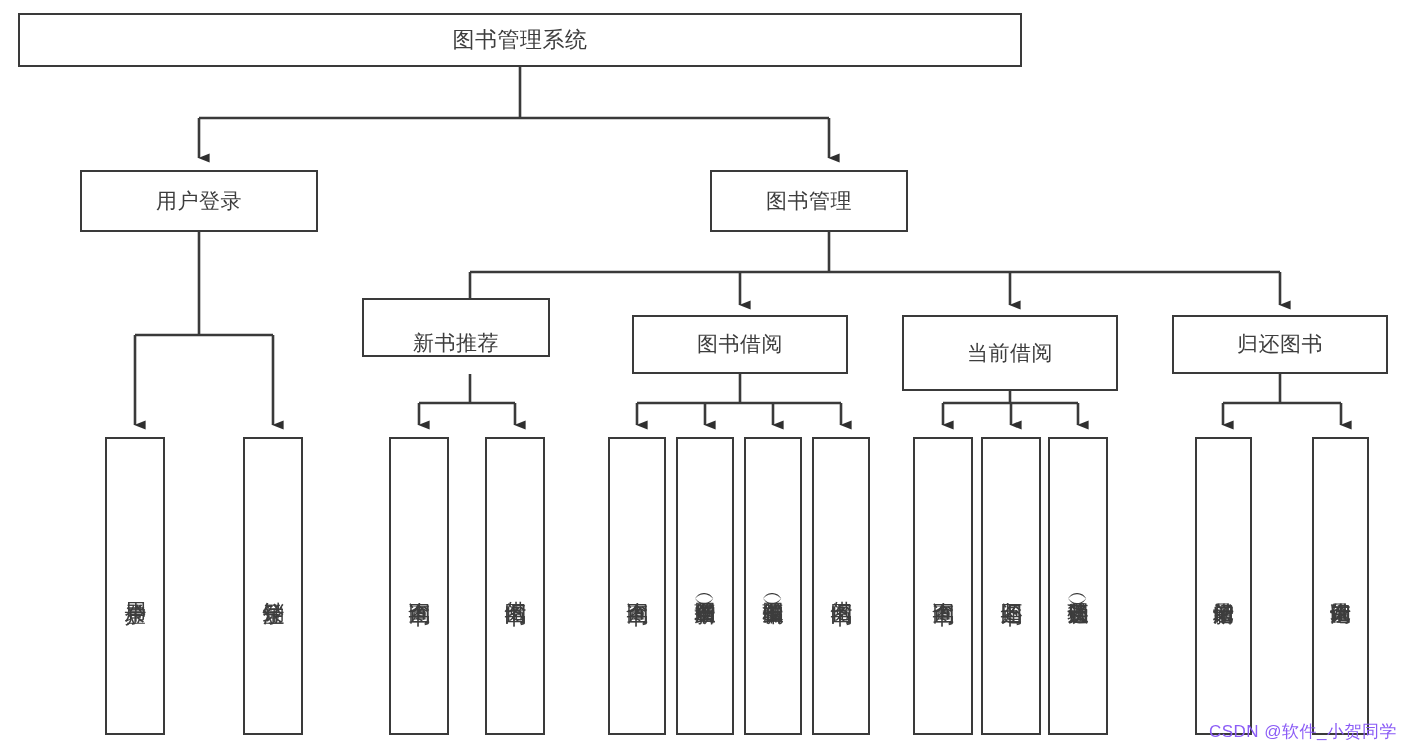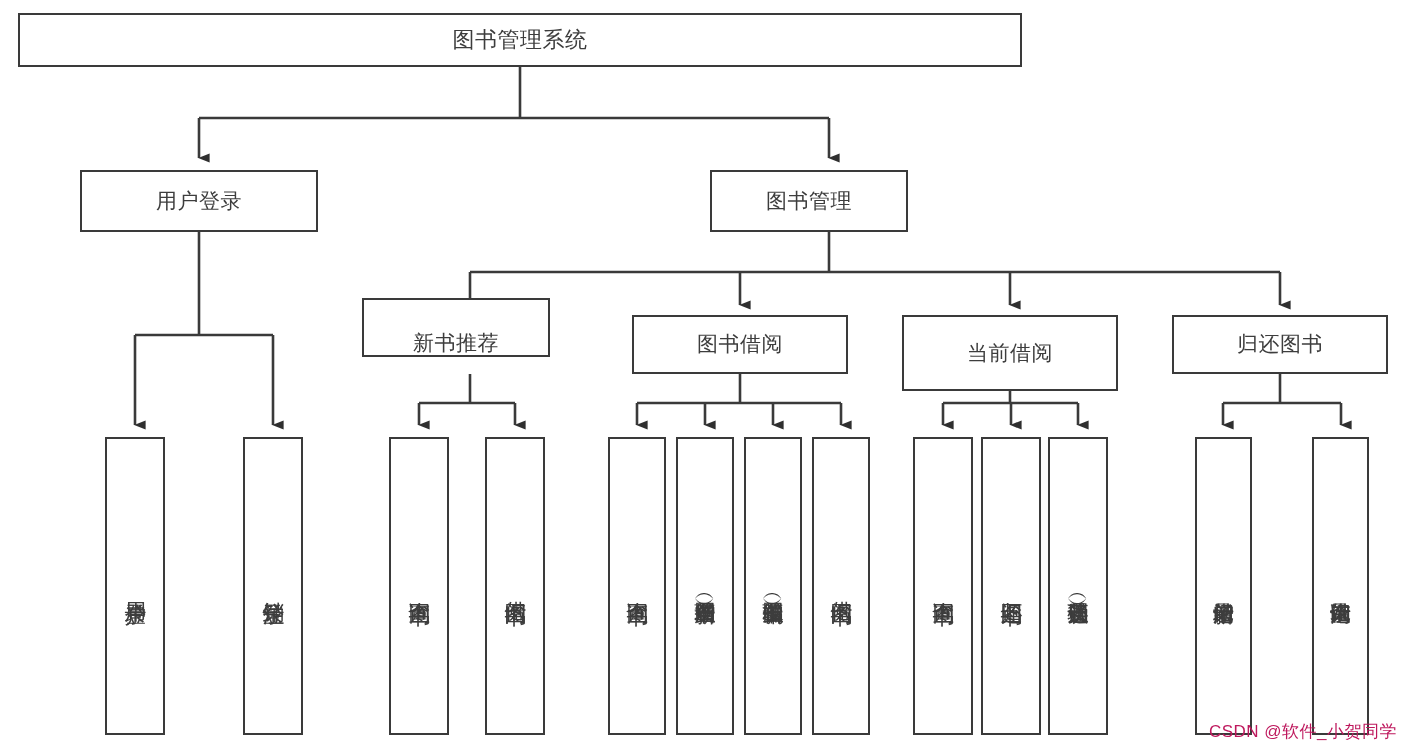--- a/index.html
+++ b/index.html
@@ -67,21 +67,21 @@
   }
   .node.vert.tight .node-label {
     font-size: 21px;
     letter-spacing: 0px;
   }
   #watermark {
     position: absolute;
     right: 8px;
     bottom: 4px;
     font-size: 17px;
-    color: #be185d;
+    color: #8b5cf6;
     letter-spacing: 0.5px;
     white-space: nowrap;
     user-select: none;
   }
 </style>
 </head>
 <body>
 
 <div id="diagram-root">
 

